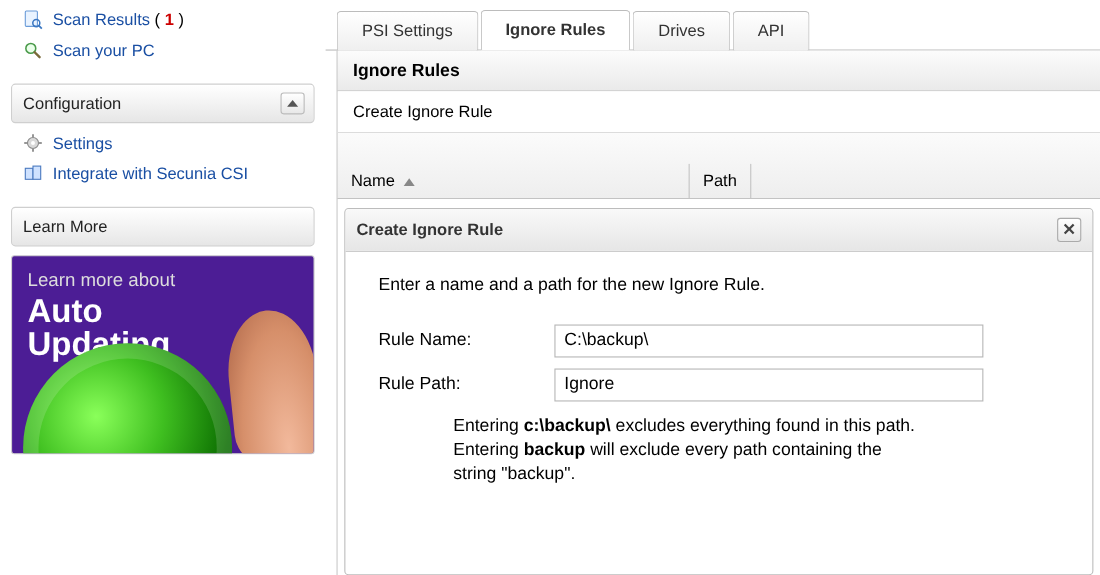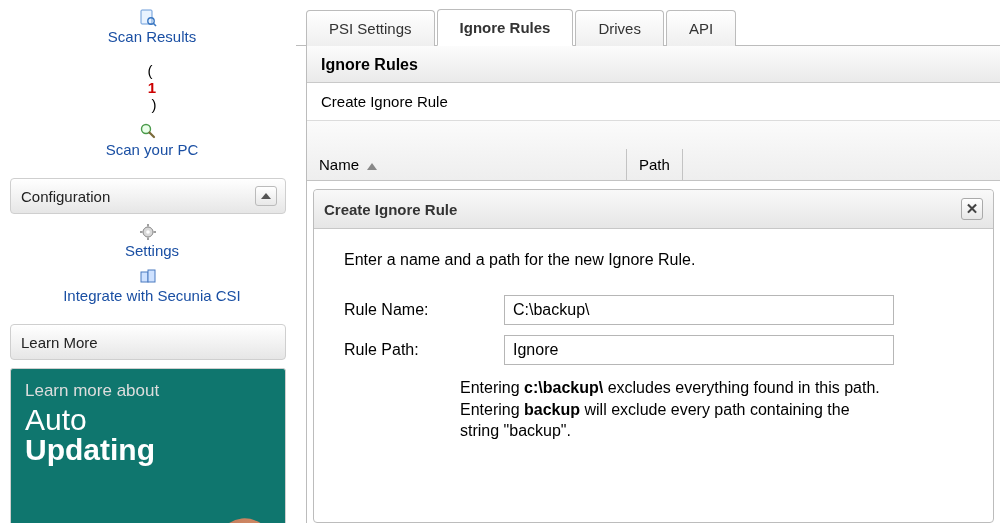--- a/index.html
+++ b/index.html
@@ -25,21 +25,20 @@
     flex: 0 0 296px;
     padding: 0 10px;
     background: #fff;
   }
   .sb-list { padding: 4px 0 10px 8px; }
   .sb-item {
     display: flex;
     align-items: center;
     padding: 4px 2px;
     cursor: pointer;
-    flex-direction: column;
   }
   .sb-icon {
     width: 20px; height: 20px;
     flex: 0 0 20px;
     margin-right: 8px;
     display: flex; align-items: center; justify-content: center;
   }
   .sb-link { color: #1a4fa3; }
   .count-open, .count-close { color: #000; }
   .count-num { color: #c00; font-weight: bold; }
@@ -69,31 +68,31 @@
   }
   .chevron-up {
     width:0;height:0;
     border-left:5px solid transparent;
     border-right:5px solid transparent;
     border-bottom:6px solid #555;
   }
 
   .promo {
     margin-top: 8px;
-    height: 281px;
+    height: 181px;
     border: 1px solid #cfcfcf;
     border-radius: 3px;
-    background: #0f766e;
+    background: #4c1d95;
     position: relative;
     overflow: hidden;
     color: #fff;
     padding: 12px 14px;
   }
   .promo .line1 { font-size: 17px; color: #ddd; }
-  .promo .line2 { font-size: 30px; font-weight: normal; margin-top: 2px; }
+  .promo .line2 { font-size: 30px; font-weight: bold; margin-top: 2px; }
   .promo .line3 { font-size: 30px; font-weight: bold; margin-top: -4px; }
   .promo-circle {
     position:absolute;
     bottom:-90px; left:10px;
     width:190px;height:190px;border-radius:50%;
     background: radial-gradient(circle at 35% 35%, #8aff5a 0%, #3fbf20 35%, #0a6b00 70%, #053b00 100%);
     box-shadow: inset 0 0 0 14px rgba(255,255,255,0.15);
   }
   .promo-finger {
     position:absolute;
@@ -220,21 +219,21 @@
   .form-label { width: 160px; }
   .form-input {
     flex: 0 0 390px;
     height: 30px;
     border: 1px solid #b6b6b6;
     padding: 3px 8px;
     font-family: inherit;
     font-size: 16px;
   }
   .hint {
-    margin-left: 116px;
+    margin-left: 68px;
     max-width: 430px;
     line-height: 1.35;
     padding-top: 2px;
     font-size: 16px;
   }
   .hint b { font-weight: bold; }
 
   
   svg { display:block; }
 </style>

